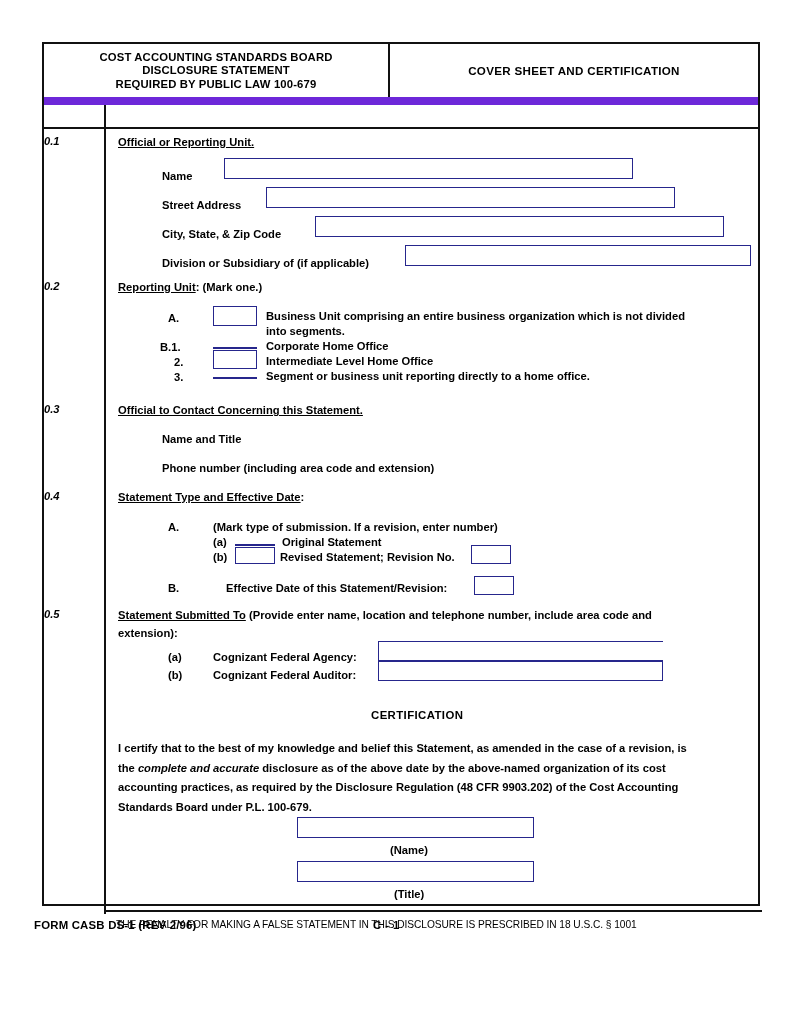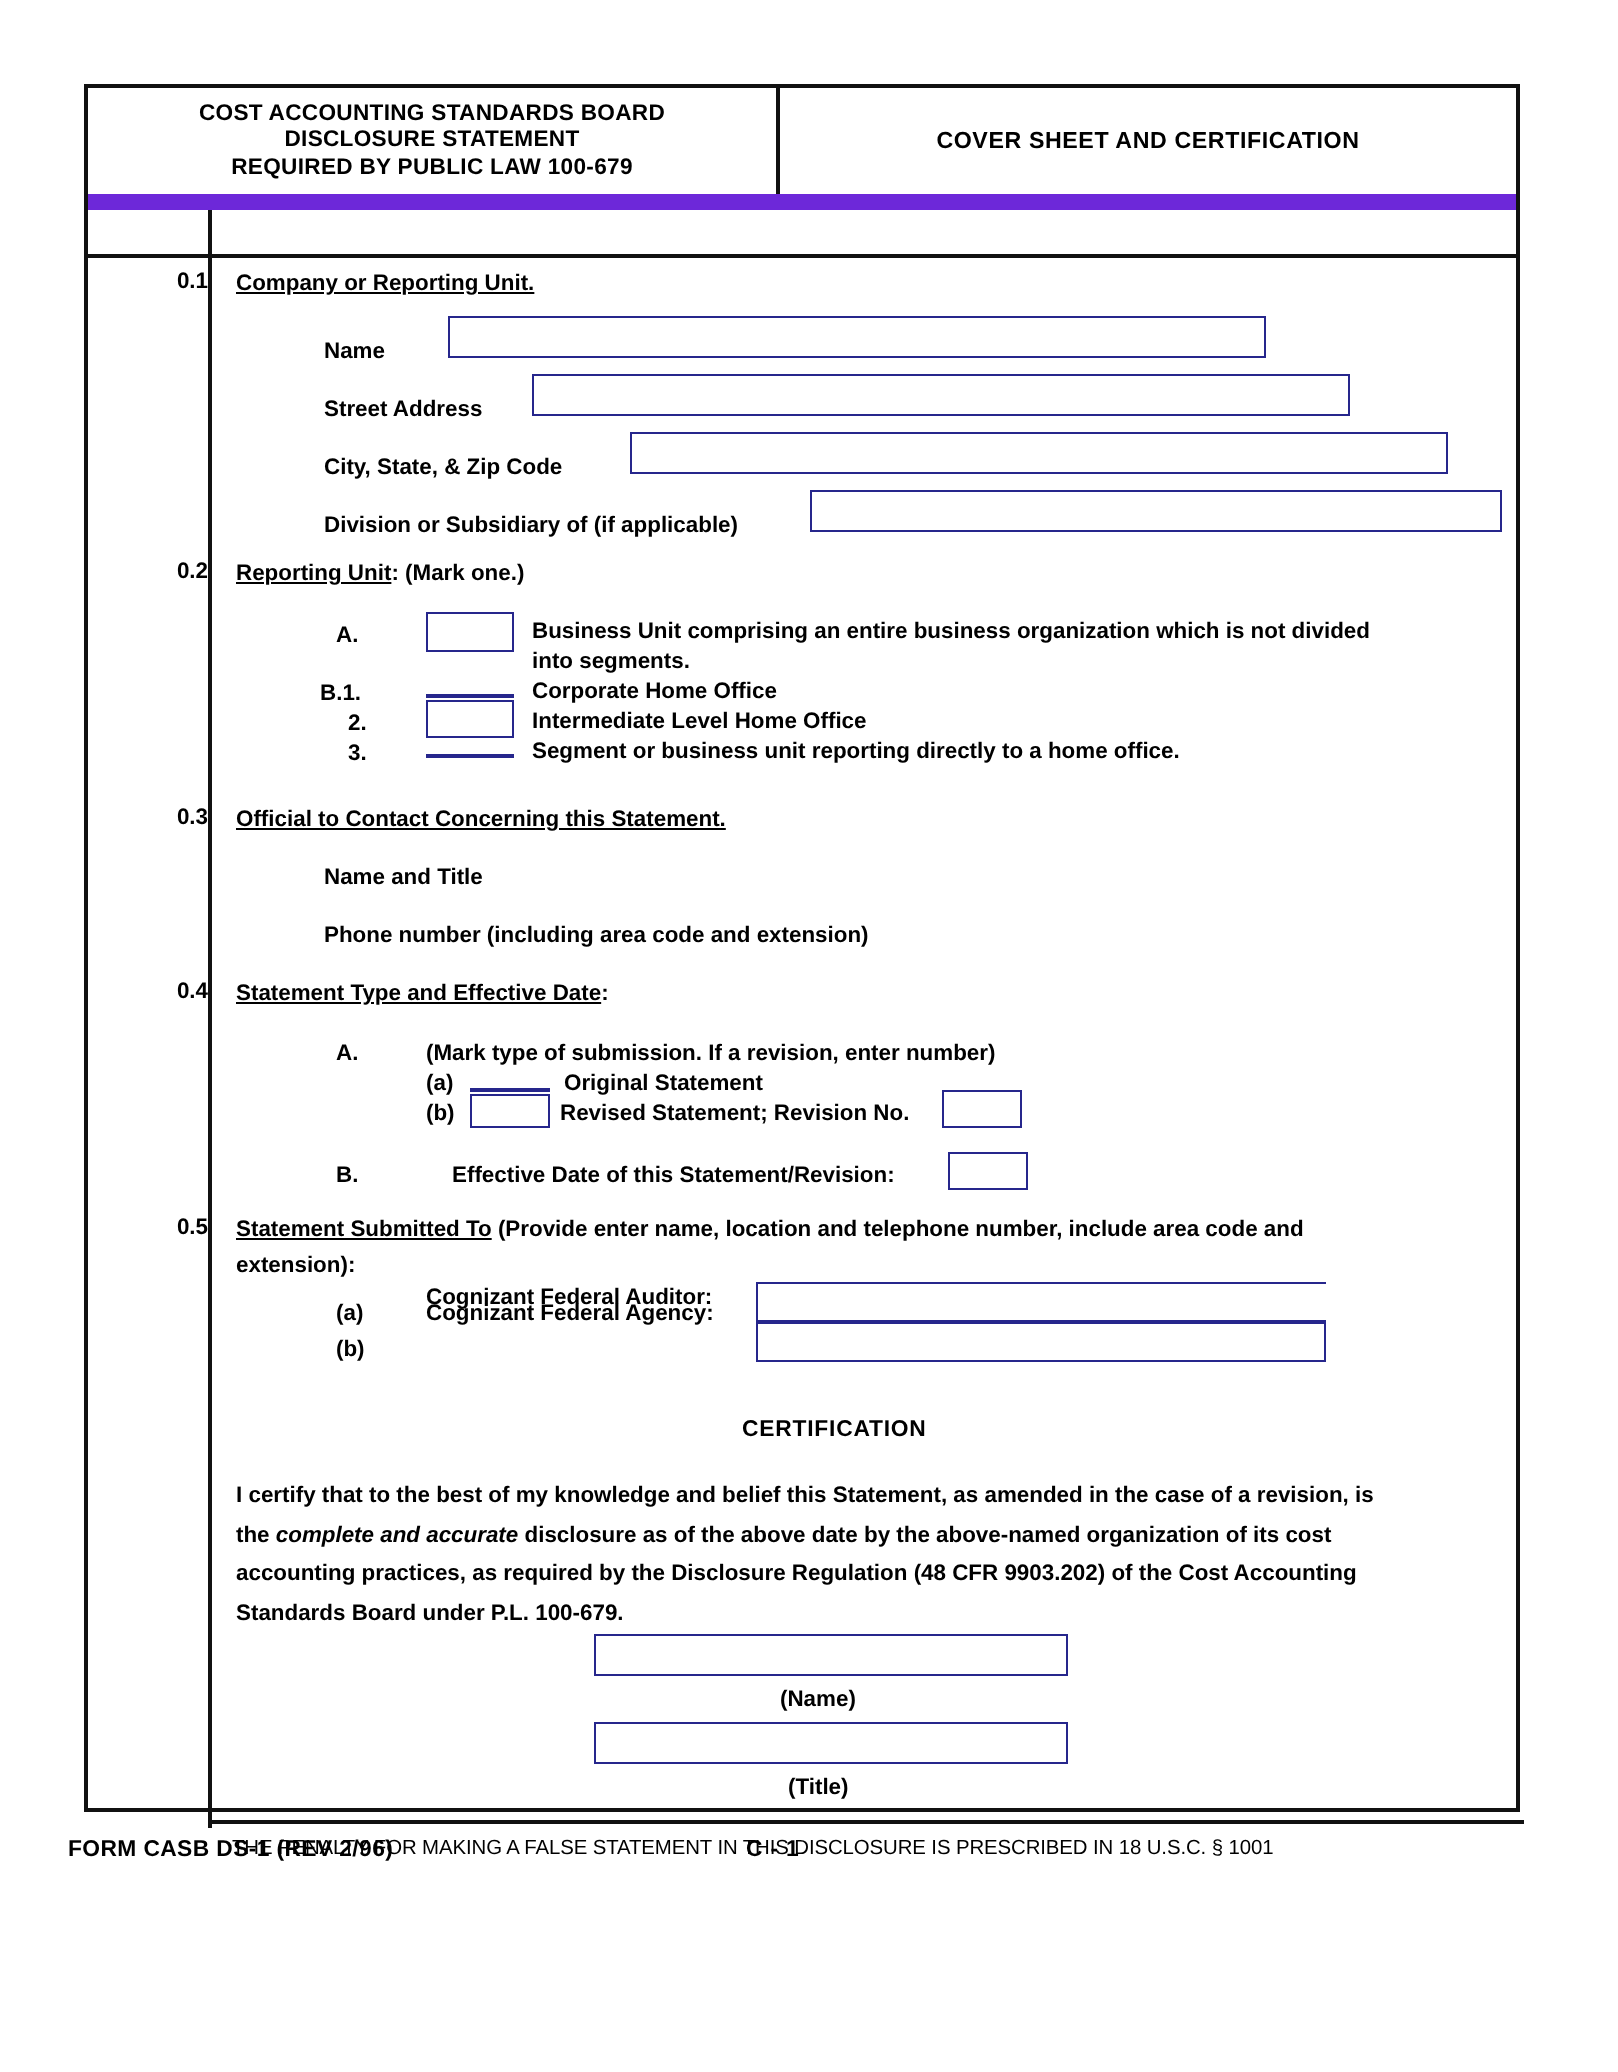--- a/index.html
+++ b/index.html
@@ -90,23 +90,24 @@
   }
   .content {
     flex: 1;
     position: relative;
   }
 
   .sec-num {
     position: absolute;
     left: 0;
     width: 100%;
-    text-align: right;
+    text-align: left;
     font-size: 11.2px;
     font-weight: bold;
+    font-style: italic;
   }
 
   
   .t {
     position: absolute;
     font-size: 11.2px;
     font-weight: bold;
     white-space: nowrap;
     line-height: 14px;
   }
@@ -202,21 +203,21 @@
     <div class="num-gutter">
       <div class="sec-num" style="top:6px">0.1</div>
       <div class="sec-num" style="top:151px">0.2</div>
       <div class="sec-num" style="top:274px">0.3</div>
       <div class="sec-num" style="top:361px">0.4</div>
       <div class="sec-num" style="top:479px">0.5</div>
     </div>
 
     <div class="content">
 
-      <div class="t u" style="left:12px; top:6px">Company or Reporting Unit.</div>
+      <div class="t u" style="left:12px; top:6px">Official or Reporting Unit.</div>
 
       <div class="t" style="left:56px; top:40px">Name</div>
       <div class="ibox" style="left:118px; top:29px; width:409px; height:21px"></div>
 
       <div class="t" style="left:56px; top:69px">Street Address</div>
       <div class="ibox" style="left:160px; top:58px; width:409px; height:21px"></div>
 
       <div class="t" style="left:56px; top:98px">City, State, &amp; Zip Code</div>
       <div class="ibox" style="left:209px; top:87px; width:409px; height:21px"></div>
 
@@ -271,21 +272,21 @@
       <div class="t" style="left:12px; top:479px; white-space:normal; width:590px;">
         <span class="u">Statement Submitted To</span><span> (Provide enter name, location and telephone number, include area code and</span>
       </div>
       <div class="t" style="left:12px; top:497px">extension):</div>
 
       <div class="t" style="left:62px; top:521px">(a)</div>
       <div class="t" style="left:107px; top:521px">Cognizant Federal Agency:</div>
       <div class="ibox open-right" style="left:272px; top:512px; width:285px; height:20px"></div>
 
       <div class="t" style="left:62px; top:539px">(b)</div>
-      <div class="t" style="left:107px; top:513px">Cognizant Federal Auditor:</div>
+      <div class="t" style="left:107px; top:539px">Cognizant Federal Auditor:</div>
       <div class="ibox" style="left:272px; top:532px; width:285px; height:20px"></div>
 
       <div class="cert-title" style="left:265px; top:580px">CERTIFICATION</div>
 
       <div class="cert-para" style="left:12px; top:610px">
         <span>I certify that to the best of my knowledge and belief this Statement, as amended in the case of a revision, is the </span><span class="ital">complete and accurate</span><span> disclosure as of the above date by the above-named organization of its cost accounting practices, as required by the Disclosure Regulation (48 CFR 9903.202) of the Cost Accounting Standards Board under P.L. 100-679.</span>
       </div>
 
       <div class="ibox" style="left:191px; top:688px; width:237px; height:21px"></div>
       <div class="t" style="left:284px; top:714px">(Name)</div>

